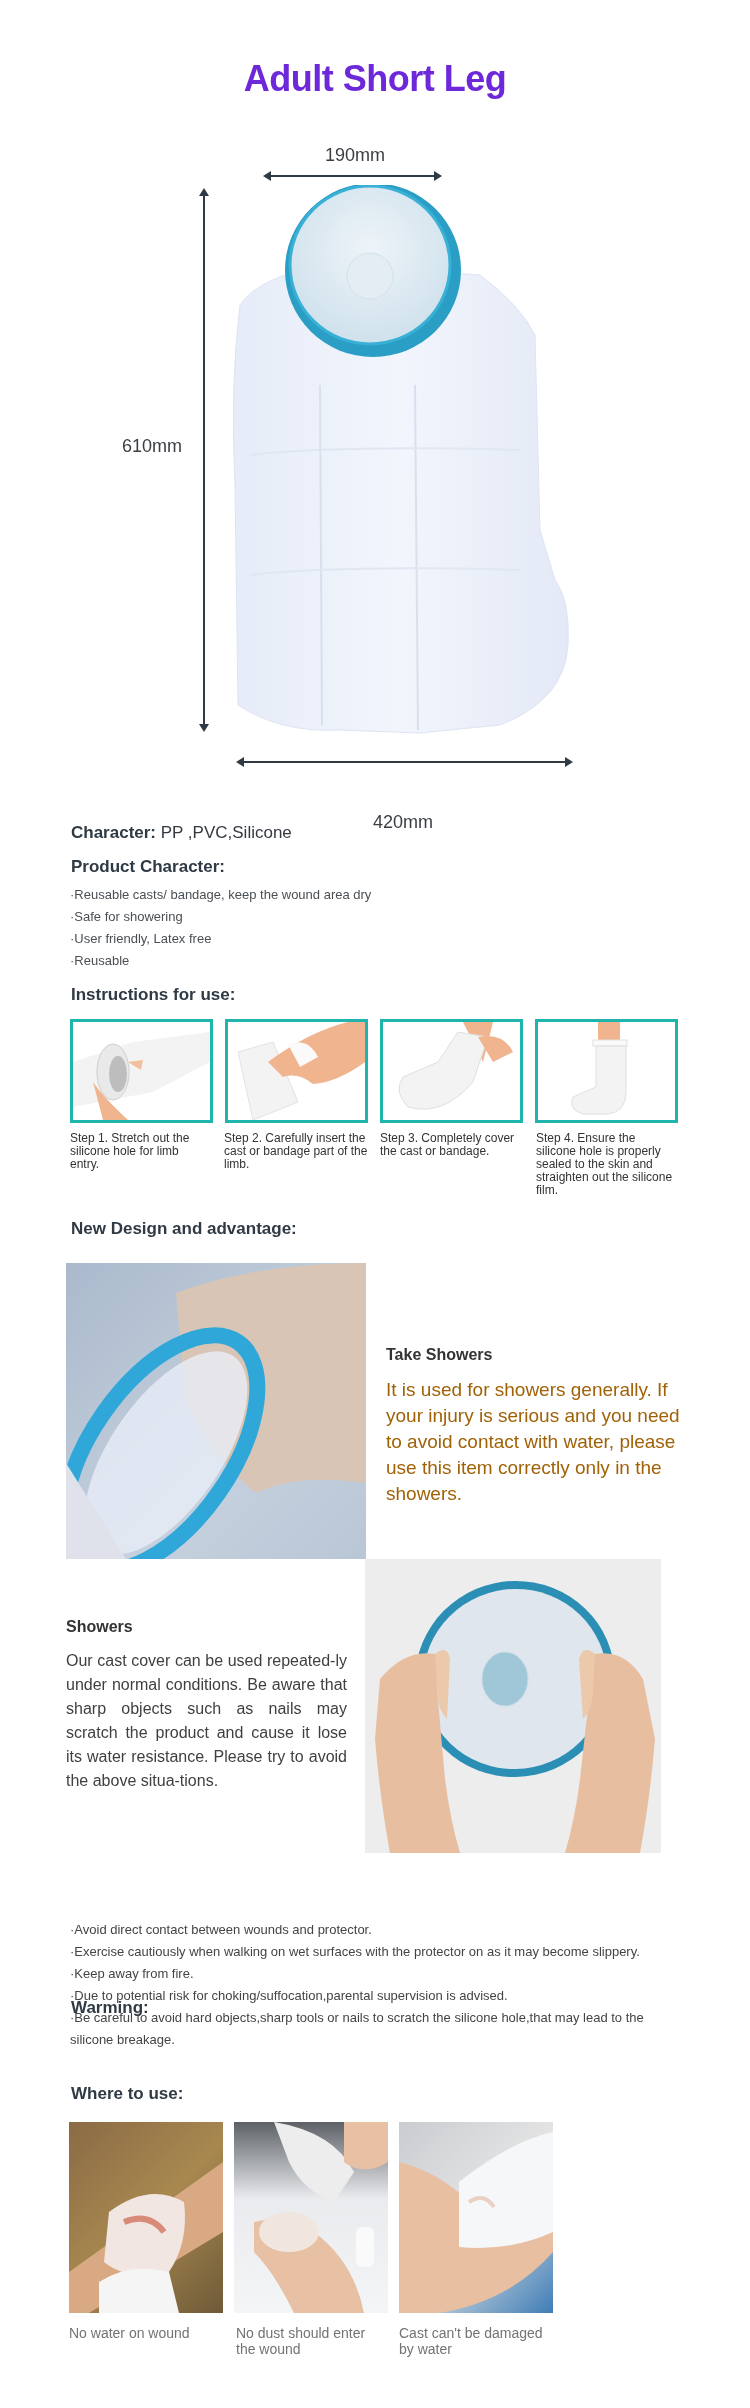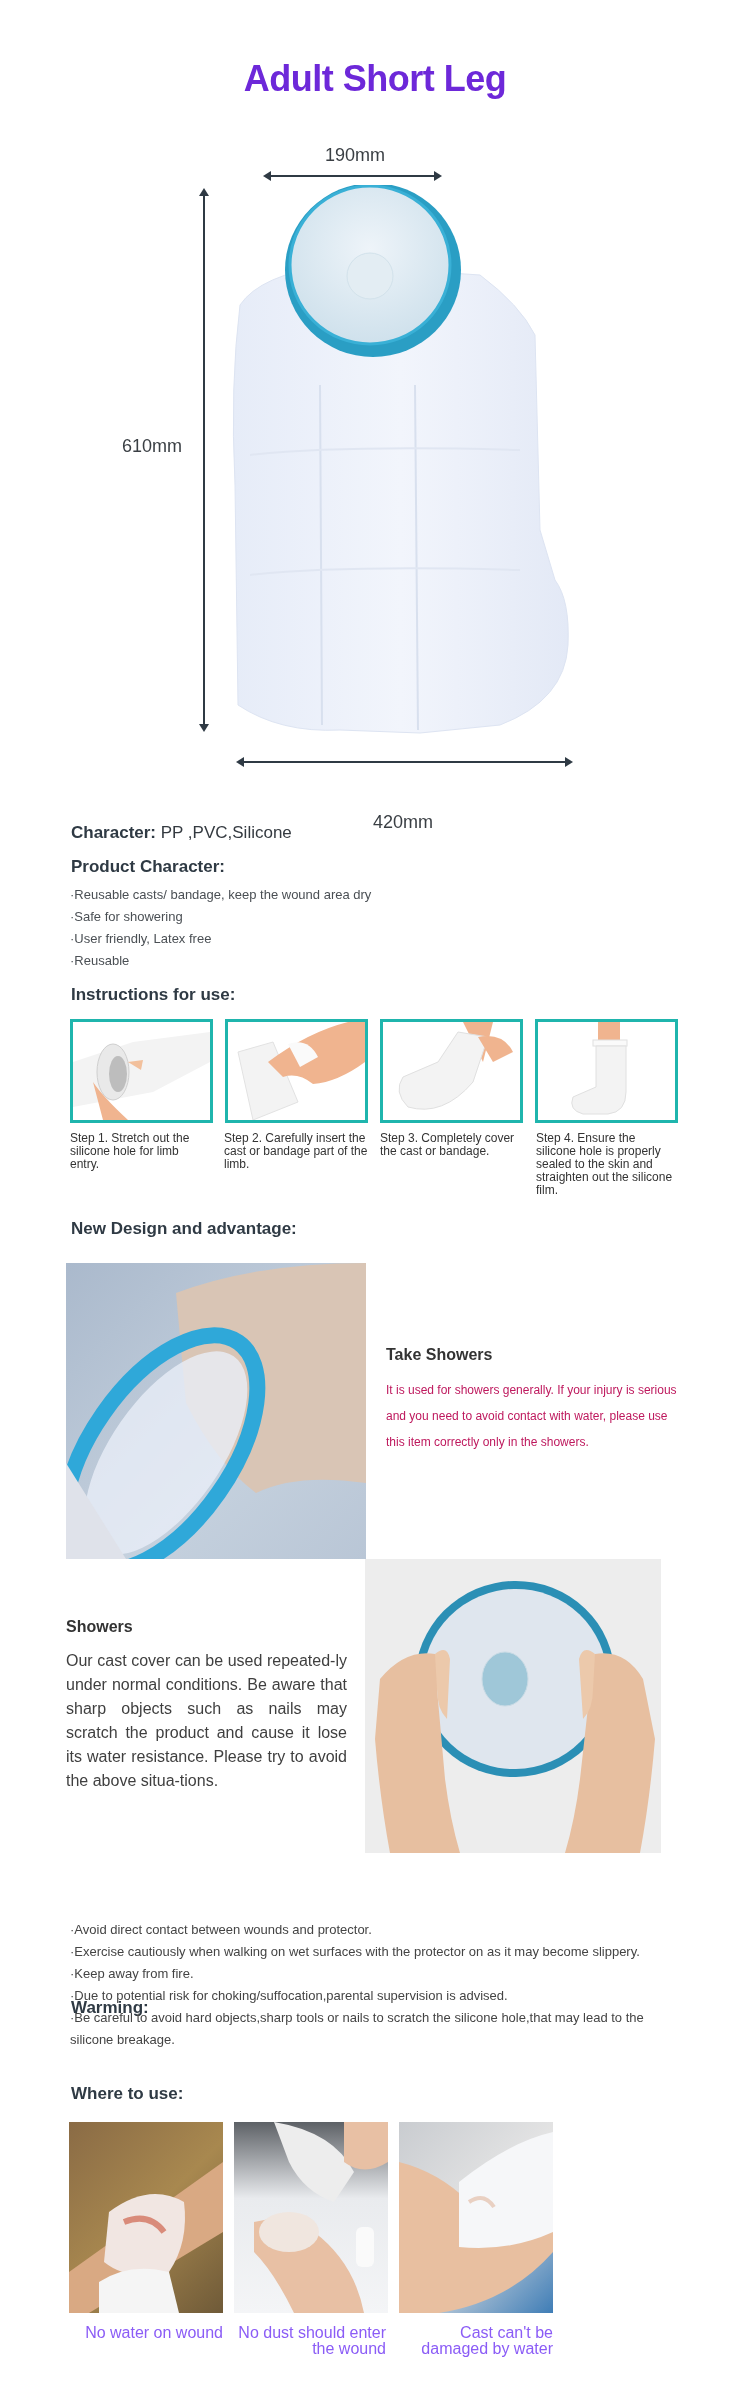--- a/index.html
+++ b/index.html
@@ -15,24 +15,24 @@
   .arrow-v::before, .arrow-v::after { content: ""; position: absolute; left: -4px; border-left: 5px solid transparent; border-right: 5px solid transparent; }
   .arrow-v::before { top: -2px; border-bottom: 8px solid #2f3a44; }
   .arrow-v::after { bottom: -2px; border-top: 8px solid #2f3a44; }
 
   .h2 { font-size: 17px; font-weight: bold; color: #2f3a44; }
   .mat-val { font-weight: normal; font-size: 17px; }
   .bullet { font-size: 13px; color: #4a4f54; line-height: 22px; }
   .step-box { border: 3px solid #1fb5ad; background: #fff; overflow: hidden; }
   .step-text { font-size: 12px; line-height: 13px; color: #333; }
   .adv-title { font-size: 16px; font-weight: bold; color: #333; }
-  .adv-text { font-size: 12px; line-height: 26px; color: #be185d; }
+  .adv-text { font-size: 19px; line-height: 26px; color: #a16207; }
   .reuse-text { font-size: 16px; line-height: 24px; color: #3f3f3f; text-align: justify; }
   .warn { font-size: 13px; line-height: 22px; color: #444; }
-  .where-cap { font-size: 16px; line-height: 16px; color: #8b5cf6; text-align: right; }
+  .where-cap { font-size: 14px; line-height: 16px; color: #737373; text-align: left; }
 </style>
 </head>
 <body>
 
 <div class="abs title">Adult Short Leg</div>
 
 <div class="abs dim-label" style="left:325px;top:145px;">190mm</div>
 <div class="abs arrow-h" style="left:265px;top:175px;width:175px;"></div>
 
 <div class="abs arrow-v" style="left:203px;top:190px;height:540px;"></div>

